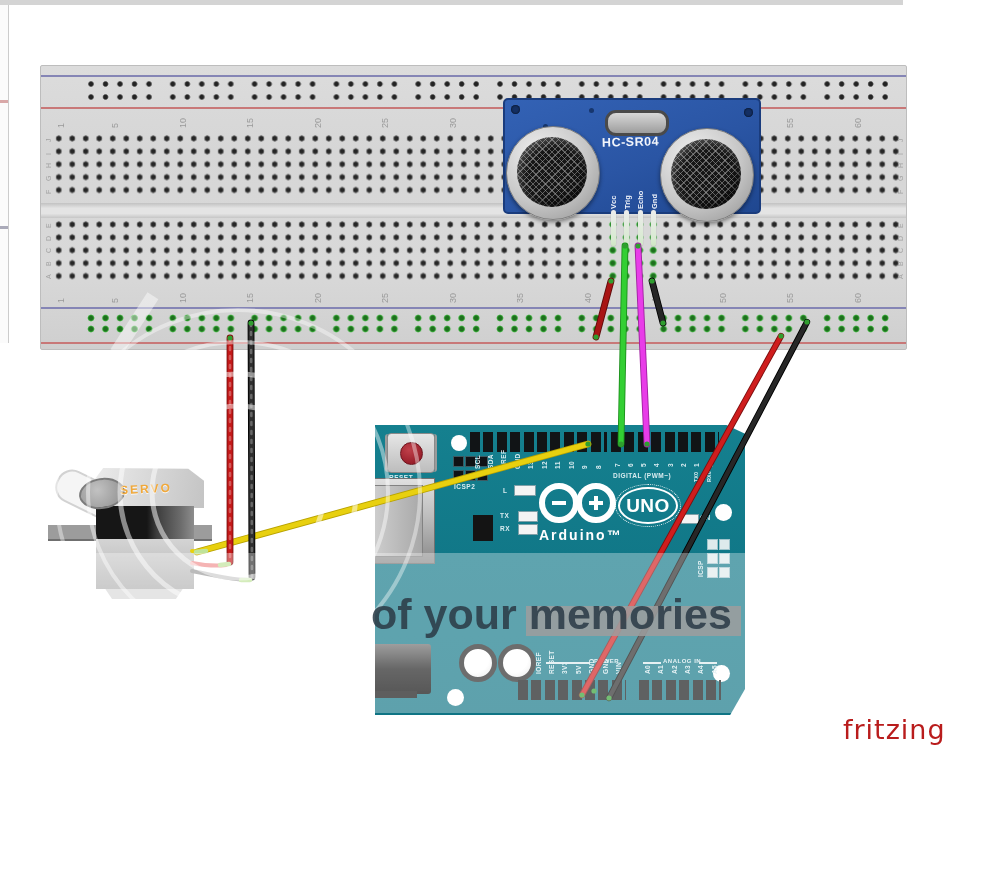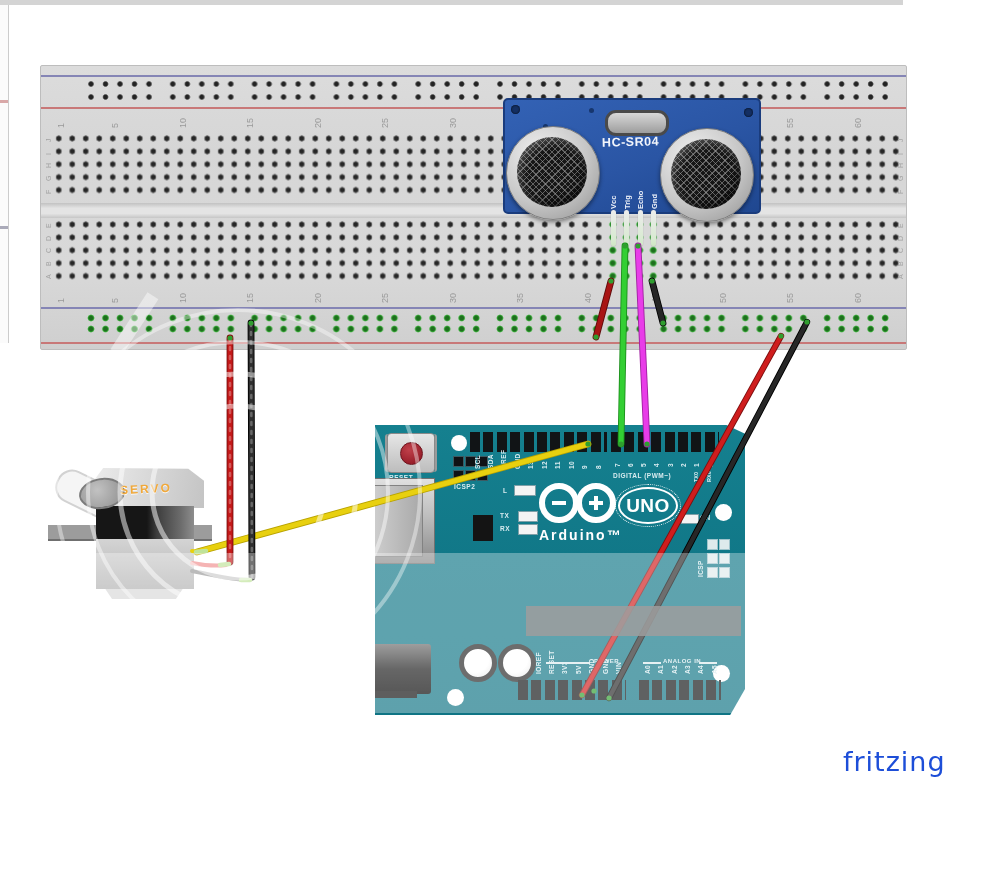--- a/index.html
+++ b/index.html
@@ -78,21 +78,21 @@
   #servo-flange-r{left:194px;top:525px;width:18px;height:14px;background:#9c9c9c;border-bottom:2px solid #6f6f6f;z-index:2;}
   #servo-body{left:96px;top:539px;width:98px;height:50px;background:linear-gradient(180deg,#d4d4d4,#b2b2b2);z-index:2;}
   #servo-foot{left:102px;top:589px;width:84px;height:10px;background:#d8d8d8;clip-path:polygon(4% 0,96% 0,88% 100%,12% 100%);z-index:2;}
   #servo-label{left:120px;top:482px;font:bold 12px "Liberation Sans",sans-serif;color:#f0a83a;letter-spacing:2px;transform:rotate(-3deg);text-shadow:0 1px 0 rgba(255,255,255,.8);z-index:4;}
   
   #wires{position:absolute;left:0;top:0;z-index:5;pointer-events:none;}
   #wm-arcs{position:absolute;left:0;top:0;z-index:6;pointer-events:none;}
   #wm-band{left:0;top:553px;width:1000px;height:160px;background:rgba(255,255,255,.33);z-index:7;pointer-events:none;}
   #wm-graybox{left:526px;top:606px;width:215px;height:30px;background:rgba(158,158,158,.85);z-index:8;}
   #wm-text{left:371px;top:590px;font:bold 43px "Liberation Sans",sans-serif;color:rgba(44,60,72,.88);letter-spacing:0;z-index:9;white-space:nowrap;}
-  #fritzing{left:843px;top:746px;font:27px "DejaVu Sans",sans-serif;color:#1d4ed8;letter-spacing:1px;z-index:9;}
+  #fritzing{left:843px;top:714px;font:27px "DejaVu Sans",sans-serif;color:#b91c1c;letter-spacing:1px;z-index:9;}
   #top-strip{left:0;top:0;width:903px;height:5px;background:#d4d4d4;z-index:1;}
   #left-strip{left:0;top:5px;width:8px;height:338px;background:#fbfbfb;border-right:1px solid #cccccc;z-index:1;}
   .tick{position:absolute;left:0;width:8px;height:3px;}
 </style>
 </head>
 <body>
 
 <div id="canvas">
 
   <div id="top-strip" class="abs"></div>
@@ -352,15 +352,16 @@
 
   <svg id="wm-arcs" width="1000" height="883">
     <circle cx="238" cy="492" r="86" fill="none" stroke="rgba(255,255,255,0.5)" stroke-width="5"></circle>
     <circle cx="238" cy="492" r="118" fill="none" stroke="rgba(255,255,255,0.5)" stroke-width="5"></circle>
     <circle cx="238" cy="492" r="150" fill="none" stroke="rgba(255,255,255,0.45)" stroke-width="4"></circle>
     <circle cx="238" cy="492" r="182" fill="none" stroke="rgba(255,255,255,0.4)" stroke-width="4"></circle>
     <rect x="128" y="290" width="13" height="68" fill="rgba(255,255,255,0.45)" transform="rotate(33 134 324)"></rect>
   </svg>
   <div id="wm-band" class="abs"></div>
   <div id="wm-graybox" class="abs"></div>
+  <div id="wm-text" class="abs">of your memories</div>
   <div id="fritzing" class="abs">fritzing</div>
 
 </div>
 
 </body></html>

